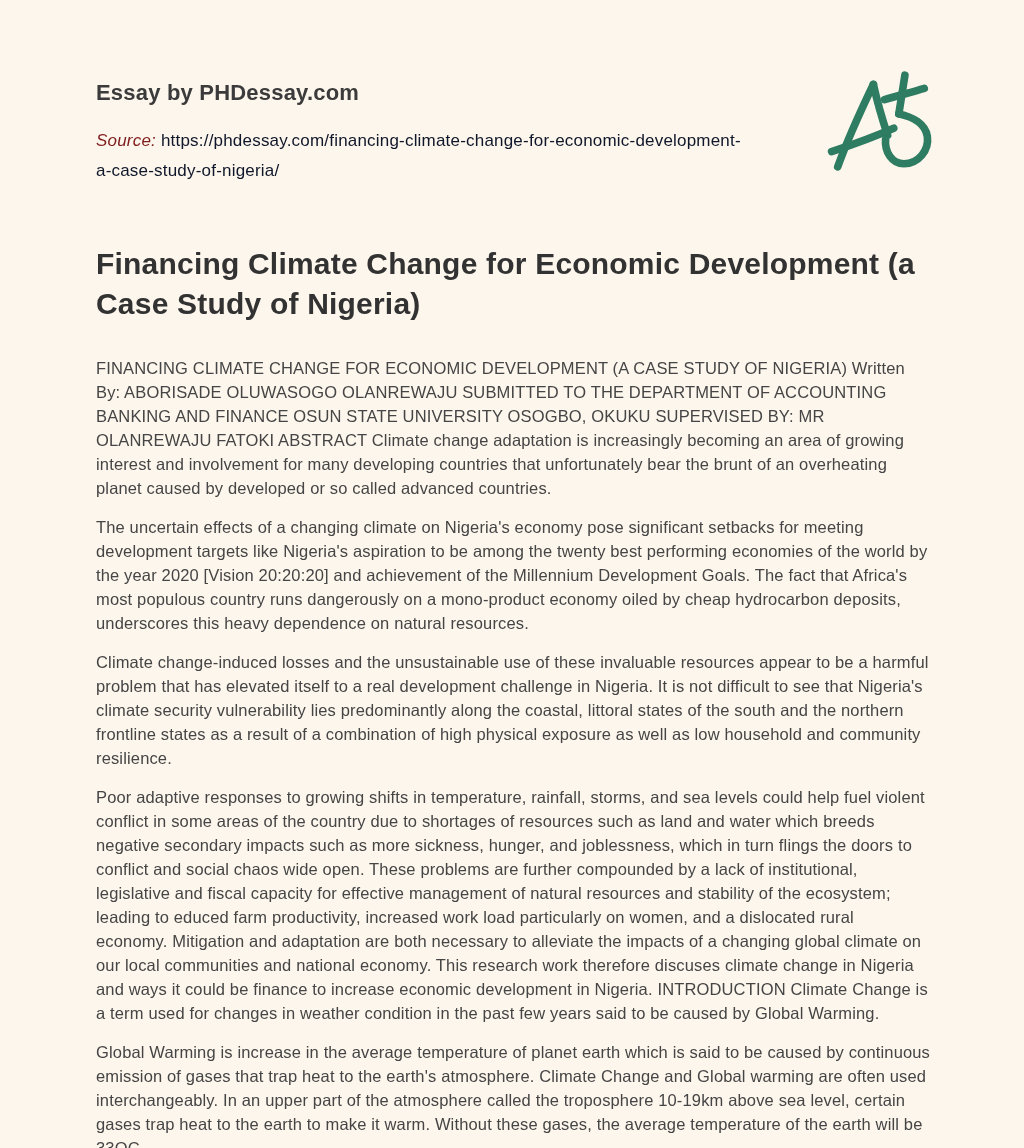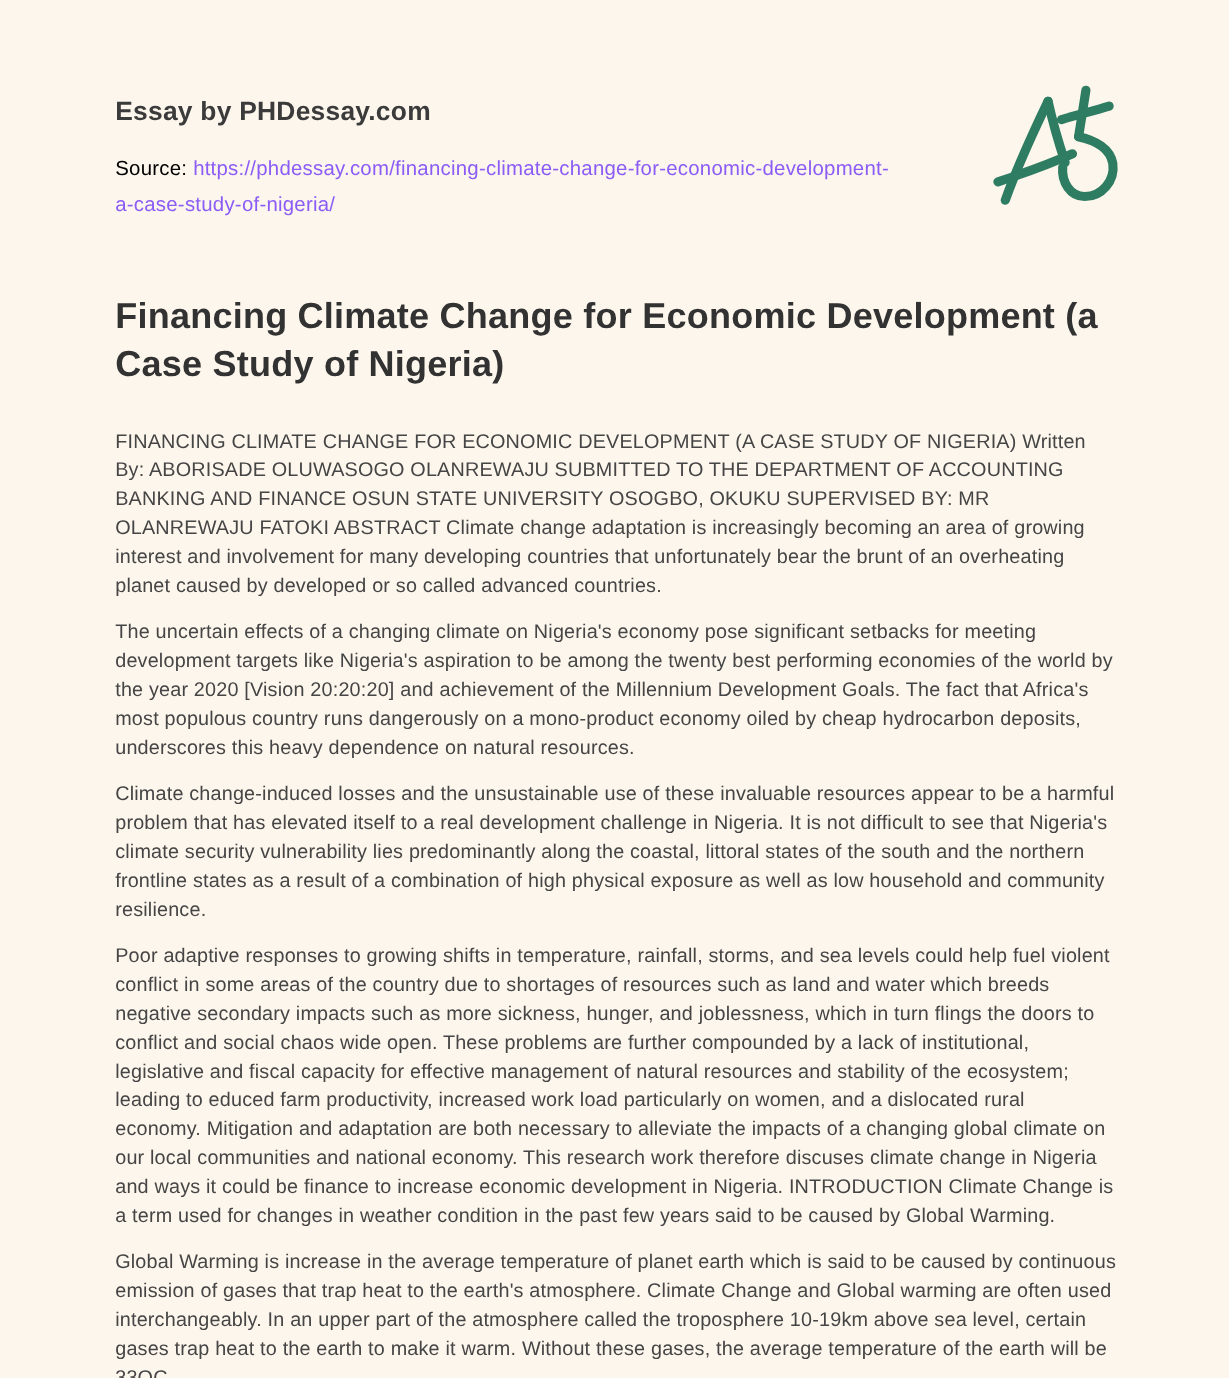--- a/index.html
+++ b/index.html
@@ -26,23 +26,23 @@
     letter-spacing: 0.2px;
     margin-top: 16px;
   }
   .source-line {
     margin-top: 20px;
     font-size: 17px;
     line-height: 30px;
     max-width: 648px;
     letter-spacing: 0.2px;
   }
-  .source-label { color: #000000; }
+  .source-label { color: #7f1d1d; font-style: italic; }
   .source-link {
-    color: #8b5cf6;
+    color: #0f172a;
     text-decoration: none;
     overflow-wrap: anywhere;
   }
   .logo-wrap {
     width: 122px;
     height: 112px;
     margin-right: -12px;
     flex-shrink: 0;
   }
   .essay-title {

